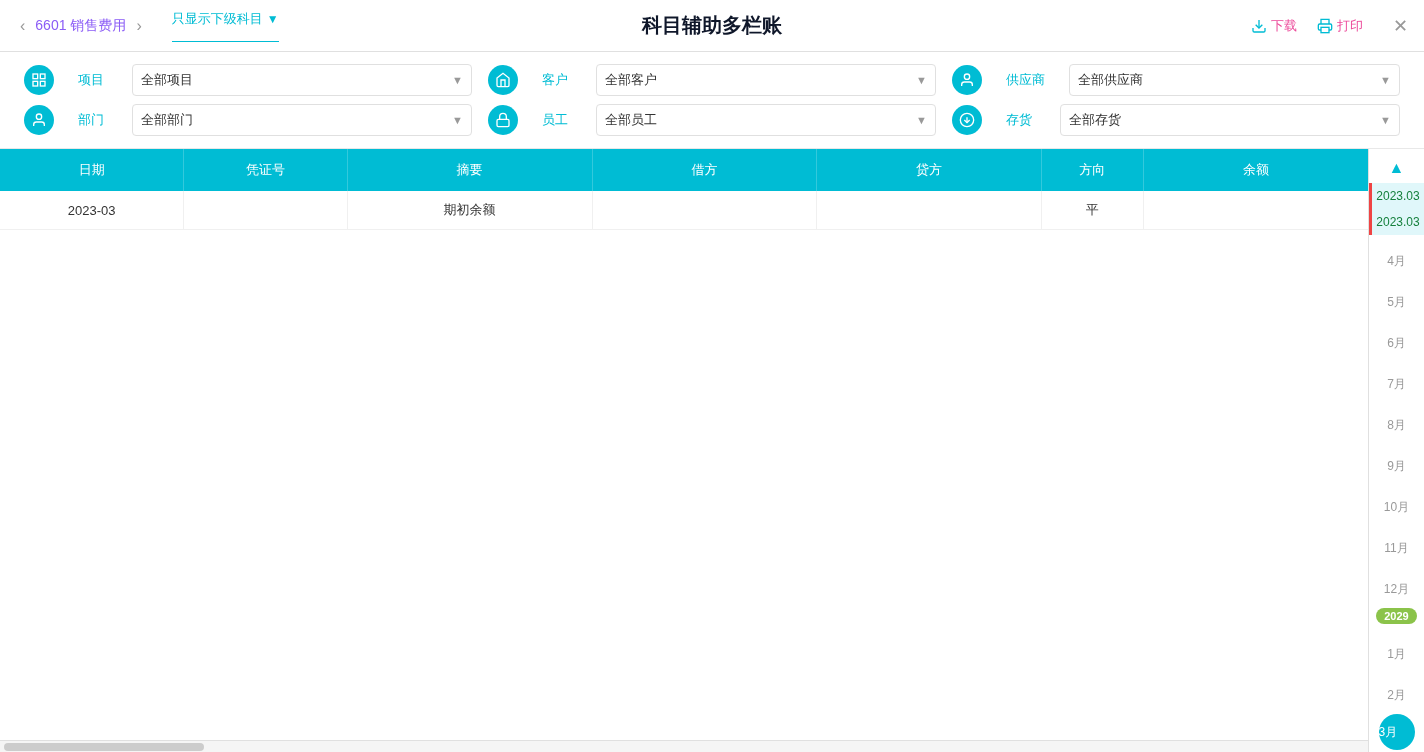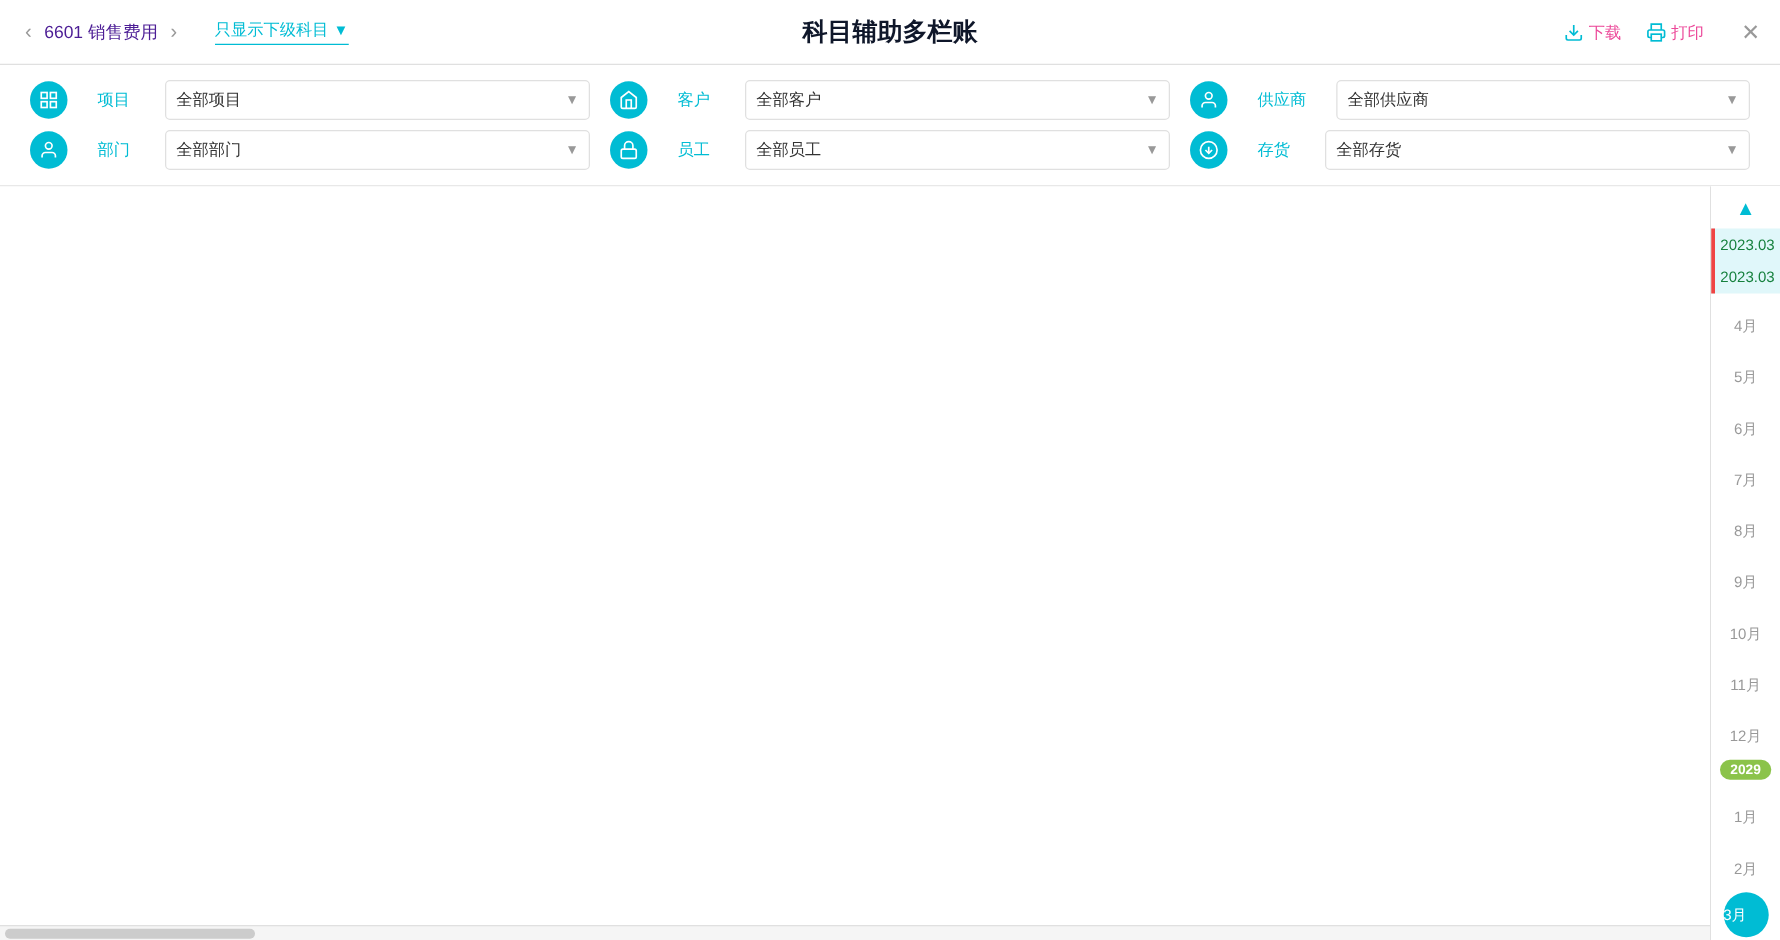--- a/index.html
+++ b/index.html
@@ -37,32 +37,32 @@
     .nav-btn {
       cursor: pointer;
       color: #999;
       font-size: 16px;
       padding: 2px 4px;
       border: none;
       background: none;
     }
     .account-code {
       font-size: 14px;
-      color: #4c1d95;
+      color: #8b5cf6;
       font-weight: 500;
     }
     .show-sub {
       display: flex;
       align-items: center;
       gap: 4px;
       margin-left: 20px;
       color: #00bcd4;
       cursor: pointer;
       border-bottom: 1px solid #00bcd4;
-      padding-bottom: 2px;
+      padding-bottom: 13px;
       font-size: 13px;
     }
     .show-sub .chevron {
       font-size: 12px;
       color: #00bcd4;
     }
     .page-title {
       position: absolute;
       left: 50%;
       transform: translateX(-50%);
@@ -370,20 +370,44 @@
       <span class="filter-label">存货</span>
       <div class="filter-select">
         <span>全部存货</span>
         <span class="chevron-down">▼</span>
       </div>
     </div>
   </div>
 
   <div class="table-wrapper">
     <div class="main-table">
+      <table>
+        <thead>
+          <tr>
+            <th class="col-date">日期</th>
+            <th class="col-voucher">凭证号</th>
+            <th class="col-summary">摘要</th>
+            <th class="col-debit">借方</th>
+            <th class="col-credit">贷方</th>
+            <th class="col-dir">方向</th>
+            <th class="col-balance">余额</th>
+          </tr>
+        </thead>
+        <tbody>
+          <tr>
+            <td class="col-date">2023-03</td>
+            <td class="col-voucher"></td>
+            <td class="col-summary">期初余额</td>
+            <td class="col-debit"></td>
+            <td class="col-credit"></td>
+            <td class="col-dir">平</td>
+            <td class="col-balance"></td>
+          </tr>
+        </tbody>
+      </table>
 
       <div style="flex:1"></div>
       <div class="scroll-bar">
         <div class="scroll-thumb"></div>
       </div>
     </div>
 
     <div class="side-panel">
       <div class="nav-up-btn">▲</div>
 

